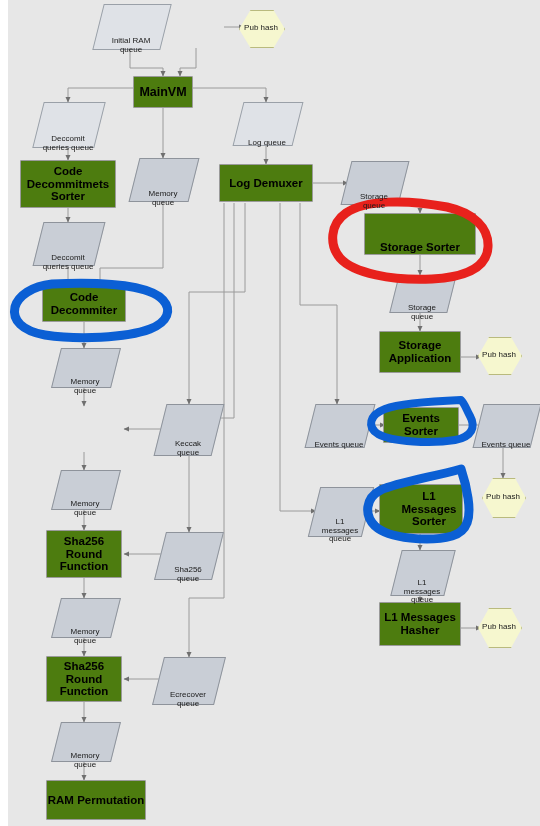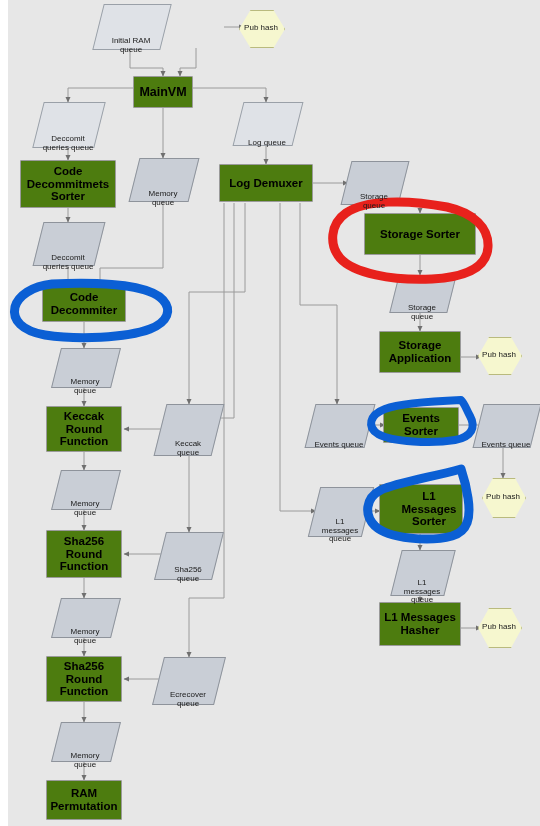--- a/index.html
+++ b/index.html
@@ -145,42 +145,39 @@
     <div class="shape"></div>
     <div class="txt">Deccomit queries queue</div>
   </div>
   <div class="node proc" style="left:42px;top:286px;width:84px;height:36px;">
     <span>Code Decommiter</span>
   </div>
   <div class="node queue" style="left:56px;top:348px;width:58px;height:38px;">
     <div class="shape"></div>
     <div class="txt">Memory queue</div>
   </div>
-  <div class="node proc" style="left:46px;top:406px;width:76px;height:46px;">
-    <span>Keccak Round Function</span>
-  </div>
   <div class="node queue" style="left:56px;top:470px;width:58px;height:38px;">
     <div class="shape"></div>
     <div class="txt">Memory queue</div>
   </div>
   <div class="node proc" style="left:46px;top:530px;width:76px;height:48px;">
     <span>Sha256 Round Function</span>
   </div>
   <div class="node queue" style="left:56px;top:598px;width:58px;height:38px;">
     <div class="shape"></div>
     <div class="txt">Memory queue</div>
   </div>
   <div class="node proc" style="left:46px;top:656px;width:76px;height:46px;">
     <span>Sha256 Round Function</span>
   </div>
   <div class="node queue" style="left:56px;top:722px;width:58px;height:38px;">
     <div class="shape"></div>
     <div class="txt">Memory queue</div>
   </div>
-  <div class="node proc" style="left:46px;top:780px;width:76px;height:40px;">
+  <div class="node proc" style="left:46px;top:780px;width:100px;height:40px;">
     <span>RAM Permutation</span>
   </div>
 
   <div class="node queue" style="left:134px;top:158px;width:58px;height:42px;">
     <div class="shape"></div>
     <div class="txt">Memory queue</div>
   </div>
   <div class="node queue" style="left:160px;top:404px;width:56px;height:50px;">
     <div class="shape"></div>
     <div class="txt">Keccak queue</div>
@@ -198,21 +195,21 @@
     <div class="shape"></div>
     <div class="txt">Log queue</div>
   </div>
   <div class="node proc" style="left:219px;top:164px;width:94px;height:38px;">
     <span>Log Demuxer</span>
   </div>
   <div class="node queue" style="left:346px;top:161px;width:56px;height:42px;">
     <div class="shape"></div>
     <div class="txt">Storage queue</div>
   </div>
-  <div class="node proc" style="left:364px;top:213px;width:112px;height:42px;">
+  <div class="node proc" style="left:364px;top:213px;width:112px;height:42px;align-items:flex-end;">
     <span>Storage Sorter</span>
   </div>
   <div class="node queue" style="left:394px;top:275px;width:56px;height:36px;">
     <div class="shape"></div>
     <div class="txt">Storage queue</div>
   </div>
   <div class="node proc" style="left:379px;top:331px;width:82px;height:42px;">
     <span>Storage Application</span>
   </div>
   <div class="node hex" style="left:478px;top:337px;width:42px;height:36px;">

